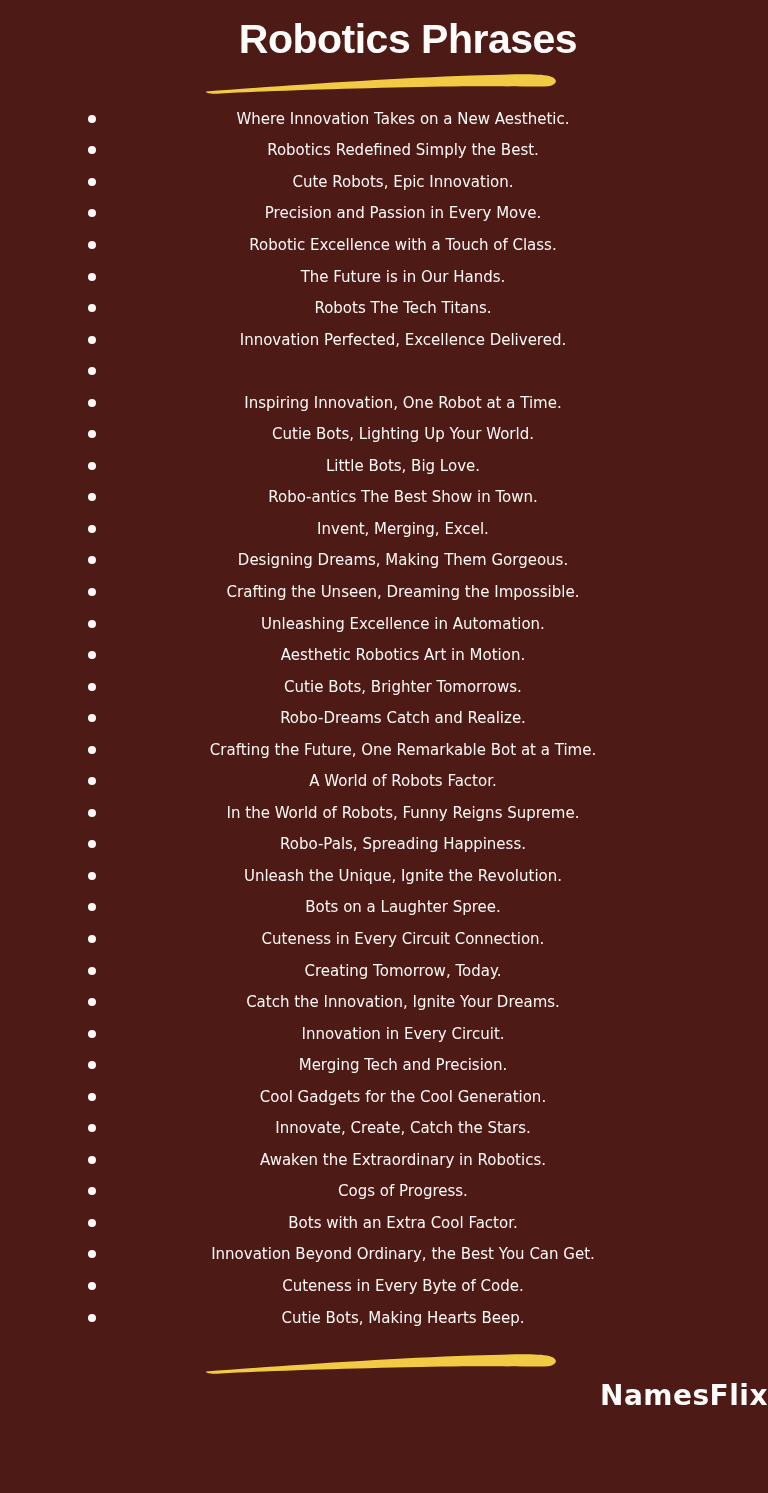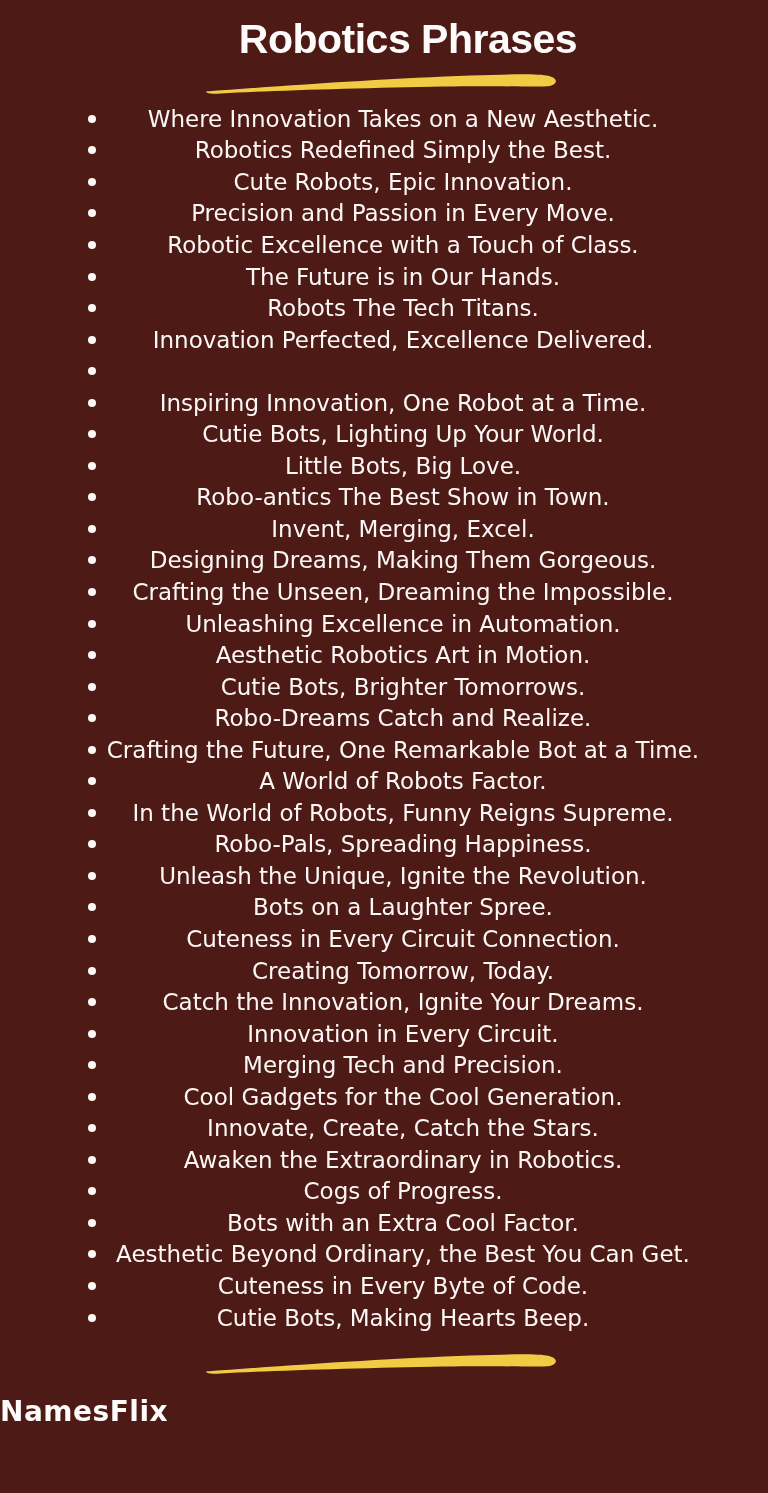--- a/index.html
+++ b/index.html
@@ -53,27 +53,27 @@
     width: 8px;
     height: 8px;
     margin-left: 88px;
     border-radius: 50%;
     background: #fbf8f6;
   }
   .phrase-text {
     flex: 1;
     margin-right: 58px;
     text-align: center;
-    font-size: 23px;
+    font-size: 15px;
     color: #fbf8f6;
     white-space: nowrap;
   }
   .brand-name {
-    margin-top: 19px;
-    text-align: left;
+    margin-top: 3px;
+    text-align: right;
     font-size: 28px;
     font-weight: bold;
     color: #fdfcfb;
     letter-spacing: 0.5px;
   }
 </style>
 </head>
 <body>
 
 <div class="poster">
@@ -269,21 +269,21 @@
         <span class="phrase-text">Cogs of Progress.</span>
       </li>
 
       <li>
         <span class="bullet"></span>
         <span class="phrase-text">Bots with an Extra Cool Factor.</span>
       </li>
 
       <li>
         <span class="bullet"></span>
-        <span class="phrase-text">Aesthetic Beyond Ordinary, the Best You Can Get.</span>
+        <span class="phrase-text">Innovation Beyond Ordinary, the Best You Can Get.</span>
       </li>
 
       <li>
         <span class="bullet"></span>
         <span class="phrase-text">Cuteness in Every Byte of Code.</span>
       </li>
 
       <li>
         <span class="bullet"></span>
         <span class="phrase-text">Cutie Bots, Making Hearts Beep.</span>

